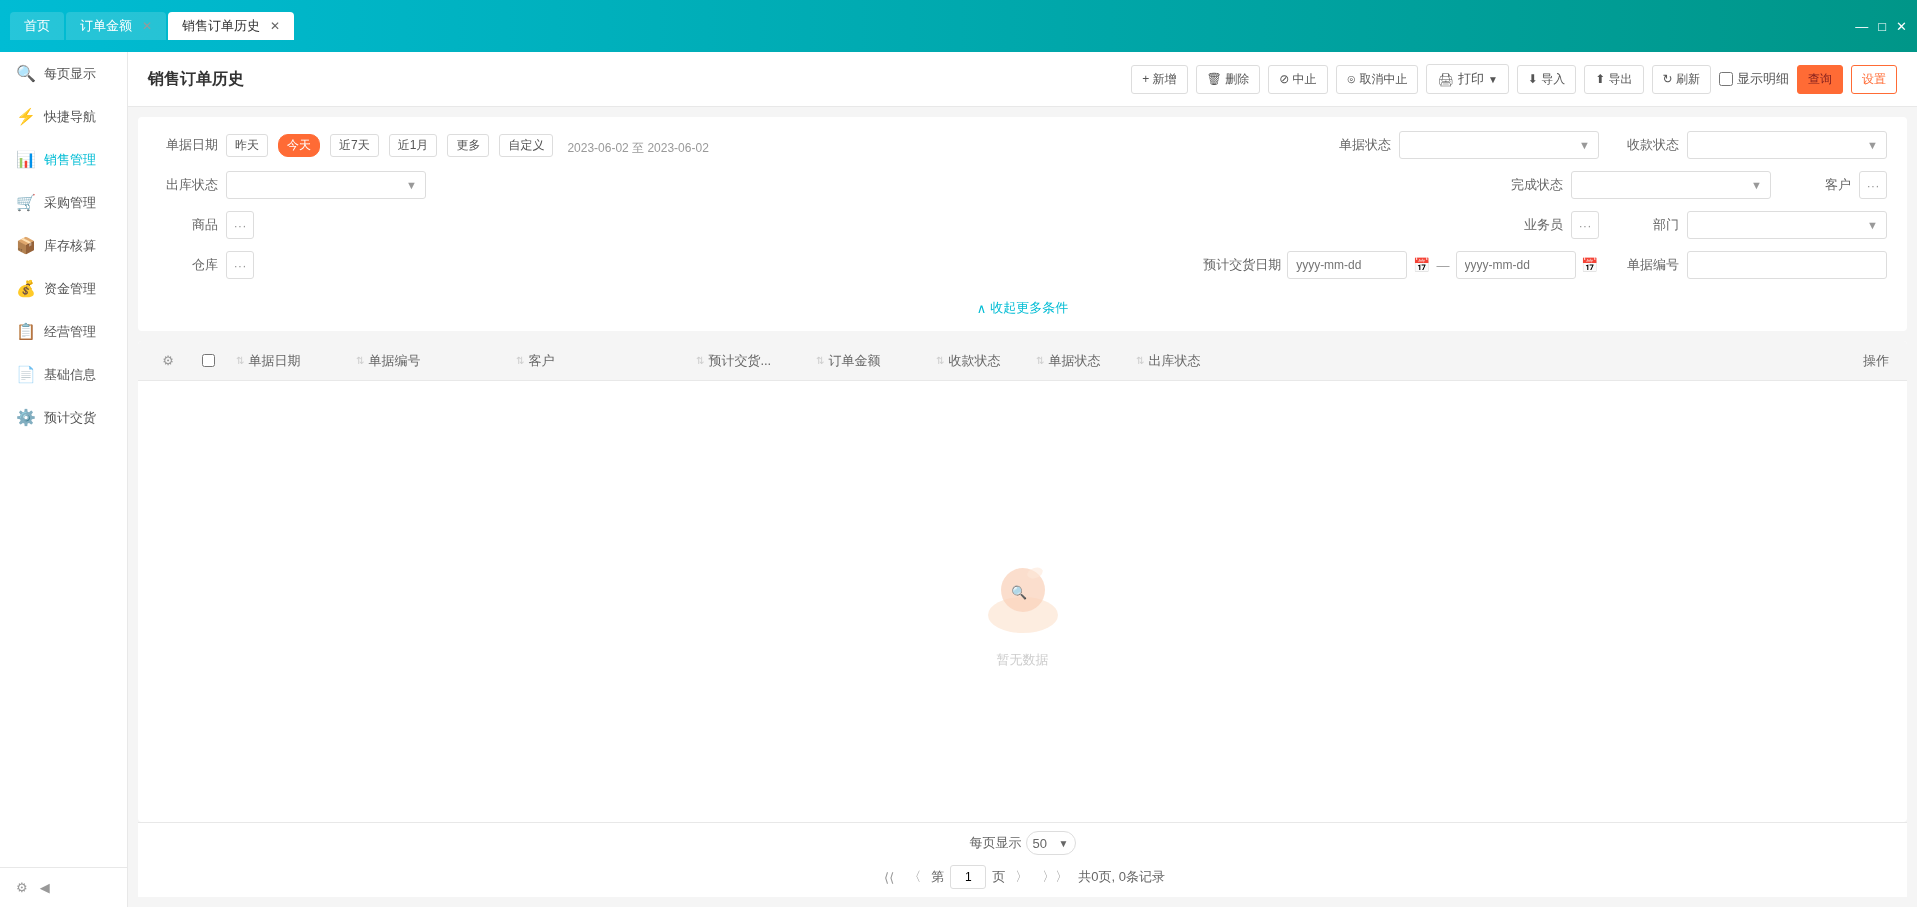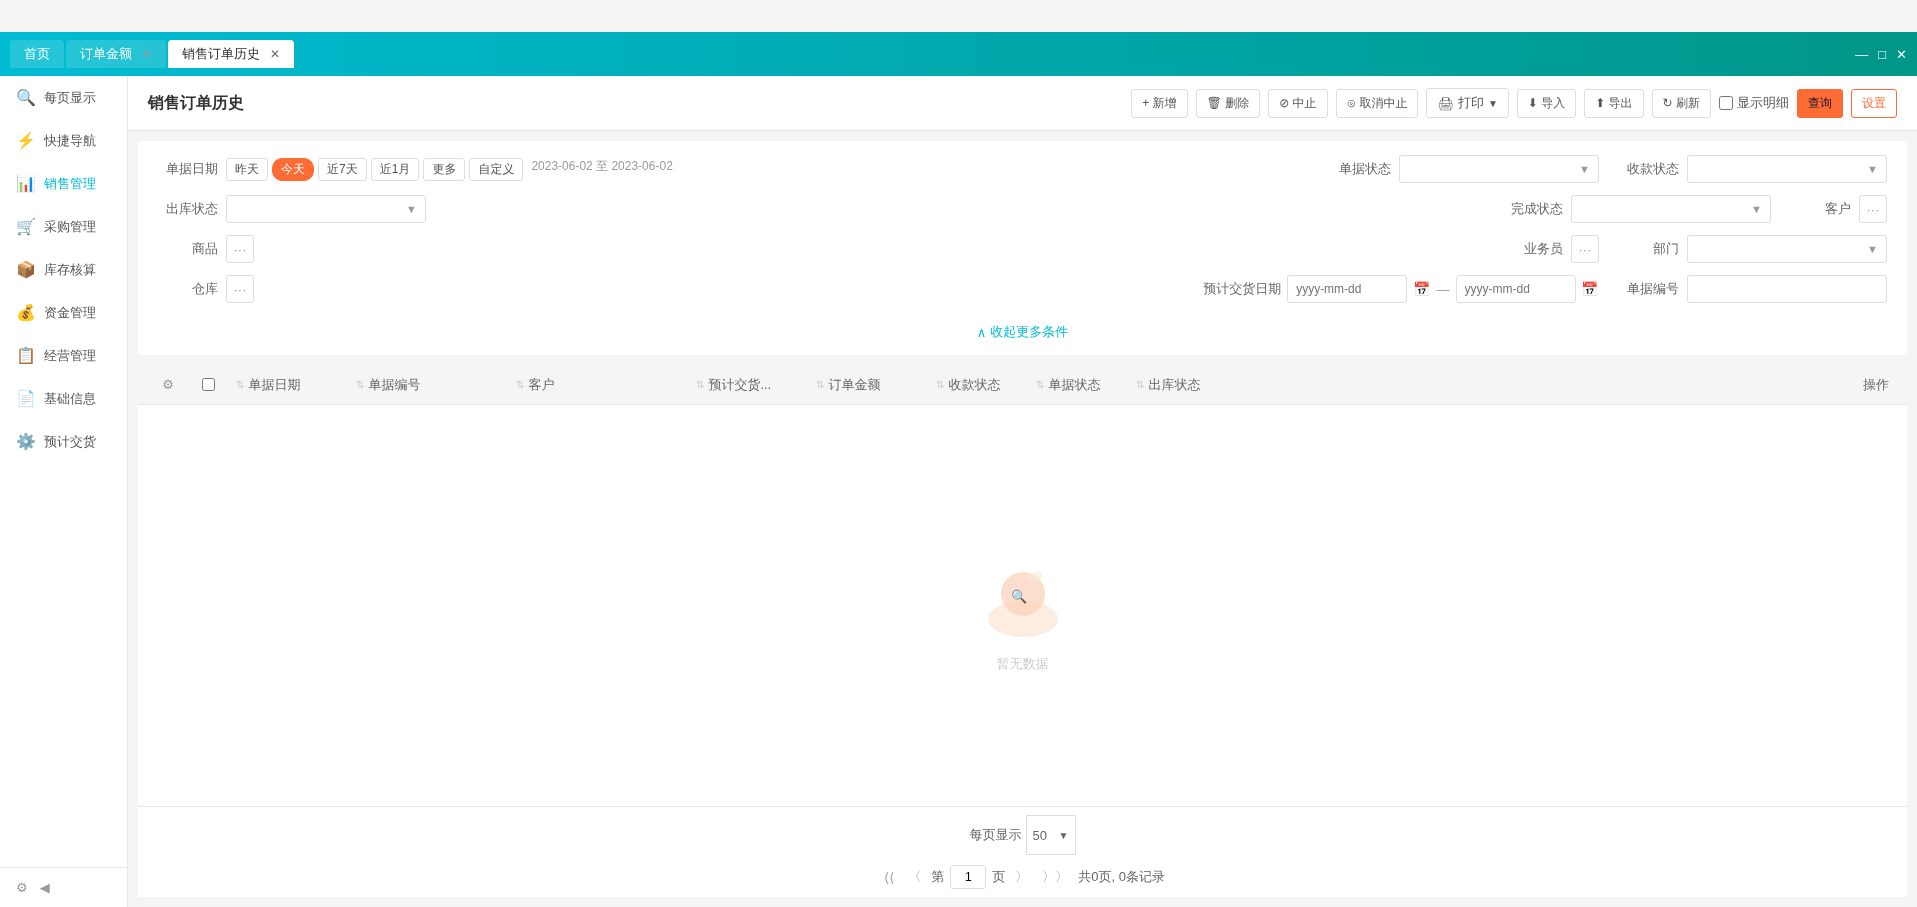--- a/index.html
+++ b/index.html
@@ -1,27 +1,26 @@
 <!DOCTYPE html>
 <html><head>
   <meta charset="utf-8">
   <style>
     * { box-sizing: border-box; margin: 0; padding: 0; font-family: 'Microsoft YaHei', Arial, sans-serif; font-size: 13px; }
     body { display: flex; flex-direction: column; height: 907px; width: 1917px; overflow: hidden; background: #f5f5f5; }
 
     
     .top-bar {
-      height: 44px;
+      height: 52px;
       background: linear-gradient(to right, #00bcd4, #009688);
       display: flex;
       align-items: center;
       padding: 0 10px;
       color: white;
       flex-shrink: 0;
-      margin-top: 32px;
     }
     .tab-list { display: flex; align-items: center; height: 100%; gap: 2px; }
     .tab-item {
       display: flex; align-items: center; height: 28px; padding: 0 14px;
       background: rgba(255,255,255,0.15); border-radius: 4px 4px 0 0;
       color: white; cursor: pointer; gap: 6px; font-size: 13px;
     }
     .tab-item.active { background: white; color: #333; }
     .tab-close { font-size: 12px; color: #999; cursor: pointer; margin-left: 4px; }
     .tab-item.active .tab-close { color: #666; }
@@ -66,21 +65,21 @@
     .checkbox-small { width: 14px; height: 14px; }
 
     
     .filter-area {
       background: white; margin: 10px; border-radius: 4px; padding: 14px 20px;
       flex-shrink: 0;
     }
     .filter-row { display: flex; align-items: center; gap: 20px; margin-bottom: 12px; }
     .filter-row:last-child { margin-bottom: 0; }
     .filter-label { color: #666; font-size: 13px; min-width: 60px; text-align: right; flex-shrink: 0; }
-    .date-quick-btns { display: flex; gap: 4px; align-items: flex-start; }
+    .date-quick-btns { display: flex; gap: 10px; align-items: flex-end; }
     .date-btn {
       padding: 2px 8px; border: 1px solid #ddd; border-radius: 3px; cursor: pointer;
       font-size: 12px; color: #555; background: white;
     }
     .date-btn.active { background: #ff6b35; color: white; border-color: #ff6b35; border-radius: 10px; }
     .date-range { color: #999; font-size: 12px; margin-left: 4px; }
     .select-control {
       width: 200px; height: 28px; border: 1px solid #ddd; border-radius: 3px;
       display: flex; align-items: center; justify-content: space-between; padding: 0 8px;
       cursor: pointer; background: white;
@@ -133,21 +132,21 @@
     
     .table-footer {
       background: white; margin: 0 10px; border-top: 1px solid #e8e8e8;
       padding: 8px 16px; display: flex; align-items: center; justify-content: flex-end;
       gap: 10px; flex-shrink: 0; margin-bottom: 10px; flex-direction: column;
     }
     .page-size-select {
       display: flex; align-items: center; gap: 4px; font-size: 12px; color: #666;
     }
     .page-size-box {
-      width: 50px; height: 40px; border: 1px solid #ddd; border-radius: 1px;
+      width: 50px; height: 24px; border: 1px solid #ddd; border-radius: 12px;
       display: flex; align-items: center; justify-content: space-between; padding: 0 6px;
       cursor: pointer; font-size: 12px;
     }
     .pagination-nav { display: flex; align-items: center; gap: 6px; font-size: 12px; color: #666; }
     .page-nav-btn { cursor: pointer; color: #999; padding: 2px 4px; }
     .page-input {
       width: 36px; height: 24px; border: 1px solid #ddd; border-radius: 3px;
       text-align: center; font-size: 12px;
     }
 
@@ -239,21 +238,21 @@
           <span>打印</span>
           <span style="font-size:10px;">▼</span>
         </button>
         <button class="toolbar-btn">⬇ 导入</button>
         <button class="toolbar-btn">⬆ 导出</button>
         <button class="toolbar-btn">↻ 刷新</button>
         <label class="display-toggle">
           <input type="checkbox" class="checkbox-small" style="">
           <span>显示明细</span>
         </label>
-        <button class="toolbar-btn primary" style="background:#ff6b35; color:#0f172a; border-color:#ff6b35;">查询</button>
+        <button class="toolbar-btn primary" style="background:#ff6b35; color:#7f1d1d; border-color:#ff6b35;">查询</button>
         <button class="toolbar-btn" style="border:1px solid #ff6b35; color:#ff6b35;">设置</button>
       </div>
     </div>
 
     <div class="filter-area">
 
       <div class="filter-row">
         <div class="filter-item">
           <span class="filter-label">单据日期</span>
           <div class="date-quick-btns">

